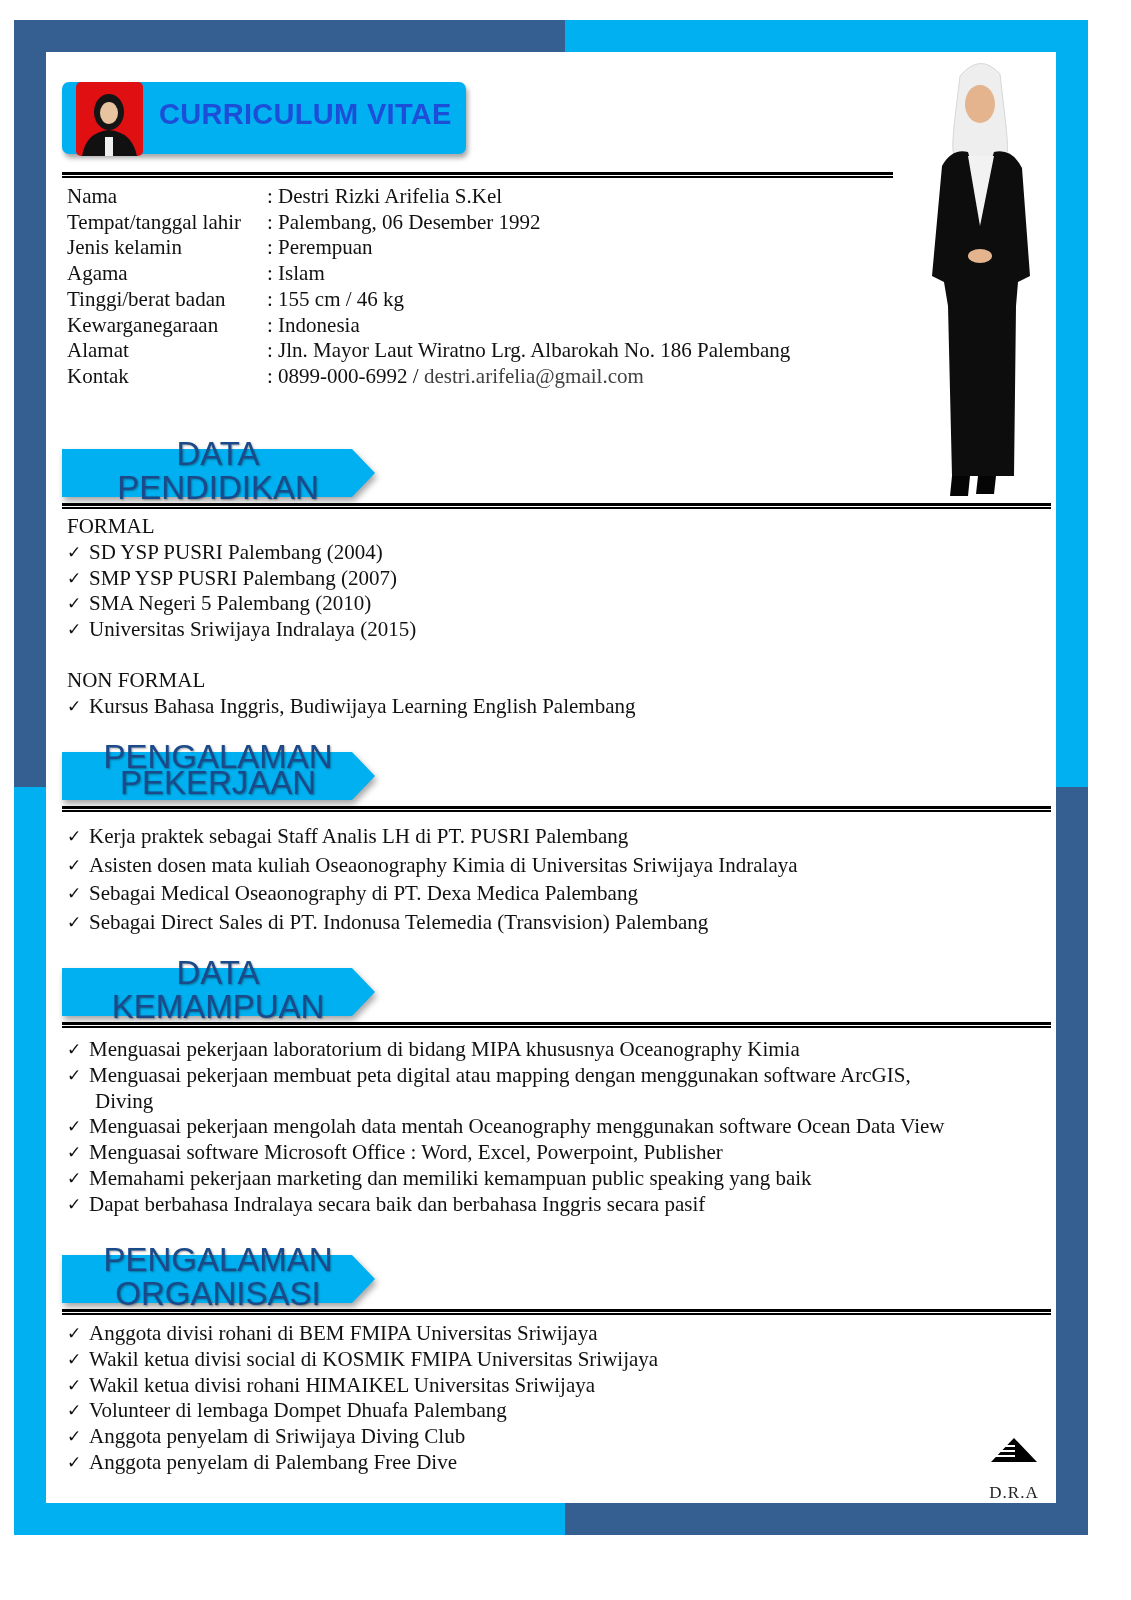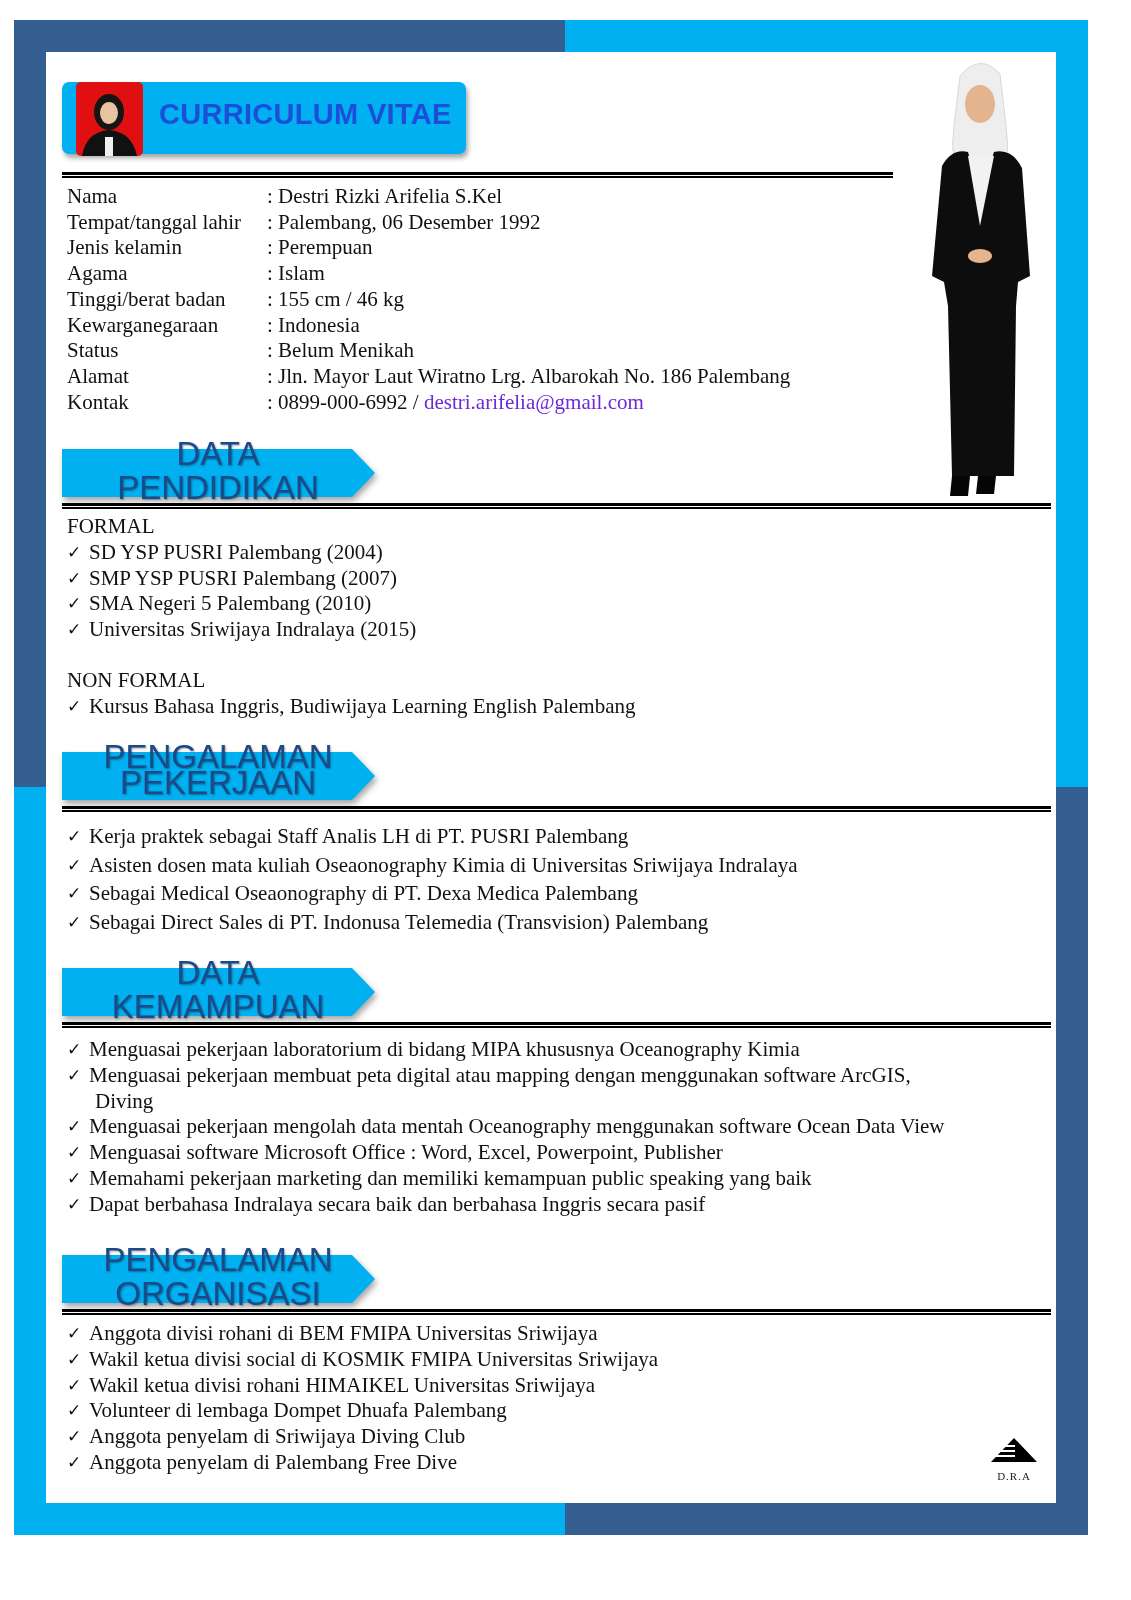--- a/index.html
+++ b/index.html
@@ -22,38 +22,38 @@
     position: absolute; left: 159px; top: 98px; font-family: "Liberation Sans", sans-serif;
     font-weight: bold; font-size: 29px; color: #1d4ed8; letter-spacing: 0.3px;
   }
 
   .rule { position: absolute; height: 6px; border-top: 3px solid #000; border-bottom: 2px solid #000; }
   .rule::after { content: ""; }
 
   .info { position: absolute; left: 67px; top: 184px; font-size: 21px; line-height: 25.7px; }
   .info-row { display: flex; white-space: nowrap; }
   .info-label { width: 200px; }
-  .link { color: #6d28d9; }
+  .link { color: #404040; }
 
   .banner { position: absolute; left: 62px; width: 313px; height: 50px; }
   .banner svg { position: absolute; left: 0; top: 0; filter: drop-shadow(2px 4px 3px rgba(0,0,0,0.35)); }
   .banner-text {
     position: absolute; left: 0; width: 312px; text-align: center;
     font-family: "Liberation Sans", sans-serif; font-size: 33px; line-height: 35px;
     color: #1a4a8a; text-shadow: 1px 1px 2px rgba(0,0,0,0.35);
   }
 
   .list { position: absolute; left: 67px; font-size: 21px; white-space: nowrap; }
   .list .item { display: flex; }
   .check { width: 22px; font-family: "DejaVu Sans", sans-serif; font-size: 17px; }
   .subhead { font-size: 21px; }
 
   .person { position: absolute; left: 922px; top: 56px; width: 118px; height: 448px; }
   .logo { position: absolute; left: 988px; top: 1436px; width: 52px; height: 66px; text-align: center; }
-  .logo-text { font-family: "Liberation Serif", serif; font-size: 11px; letter-spacing: 1px; color: #222; }
+  .logo-text { font-family: "Liberation Serif", serif; font-size: 17px; letter-spacing: 1px; color: #222; margin-top: 13px; }
 </style>
 </head>
 <body>
 
 <div class="frame-seg" style="left:14px;top:20px;width:551px;height:32px;background:#365f91;"></div>
 <div class="frame-seg" style="left:565px;top:20px;width:523px;height:32px;background:#00b0f0;"></div>
 <div class="frame-seg" style="left:14px;top:20px;width:32px;height:767px;background:#365f91;"></div>
 <div class="frame-seg" style="left:14px;top:787px;width:32px;height:748px;background:#00b0f0;"></div>
 <div class="frame-seg" style="left:1056px;top:20px;width:32px;height:767px;background:#00b0f0;"></div>
 <div class="frame-seg" style="left:1056px;top:787px;width:32px;height:748px;background:#365f91;"></div>
@@ -105,24 +105,20 @@
   </div>
   <div class="info-row">
     <span class="info-label">Tinggi/berat badan</span>
     <span>: 155 cm / 46 kg</span>
   </div>
   <div class="info-row">
     <span class="info-label">Kewarganegaraan</span>
     <span>: Indonesia</span>
   </div>
   <div class="info-row">
-    <span class="info-label">Status</span>
-    <span>: Belum Menikah</span>
-  </div>
-  <div class="info-row">
     <span class="info-label">Alamat</span>
     <span>: Jln. Mayor Laut Wiratno Lrg. Albarokah No. 186 Palembang</span>
   </div>
   <div class="info-row">
     <span class="info-label">Kontak</span>
     <span style="white-space:pre;">: 0899-000-6992 / </span>
     <span class="link">destri.arifelia@gmail.com</span>
   </div>
 </div>
 

